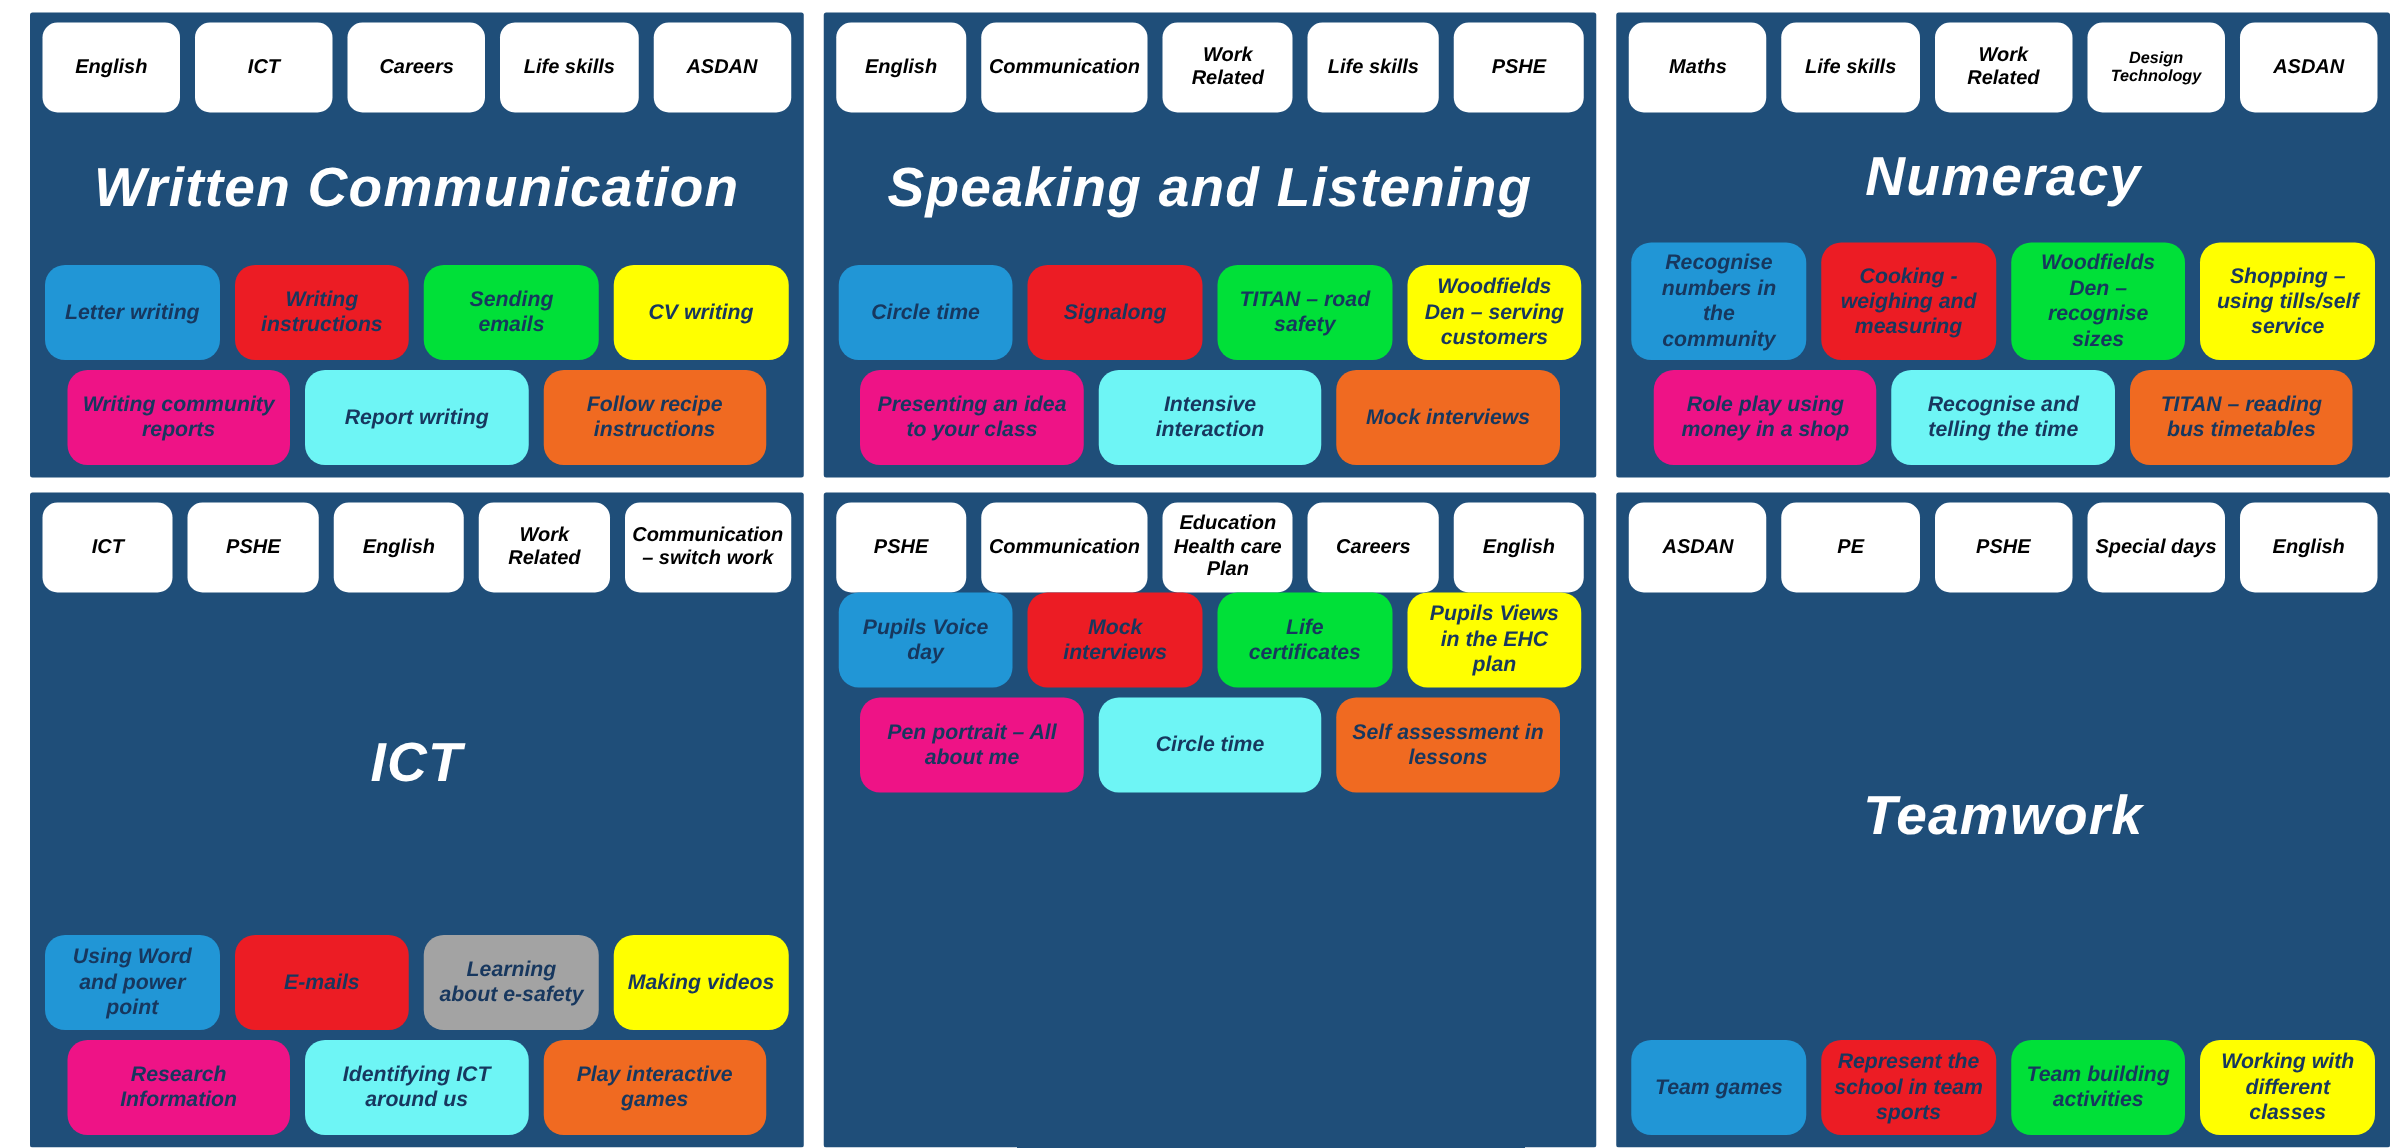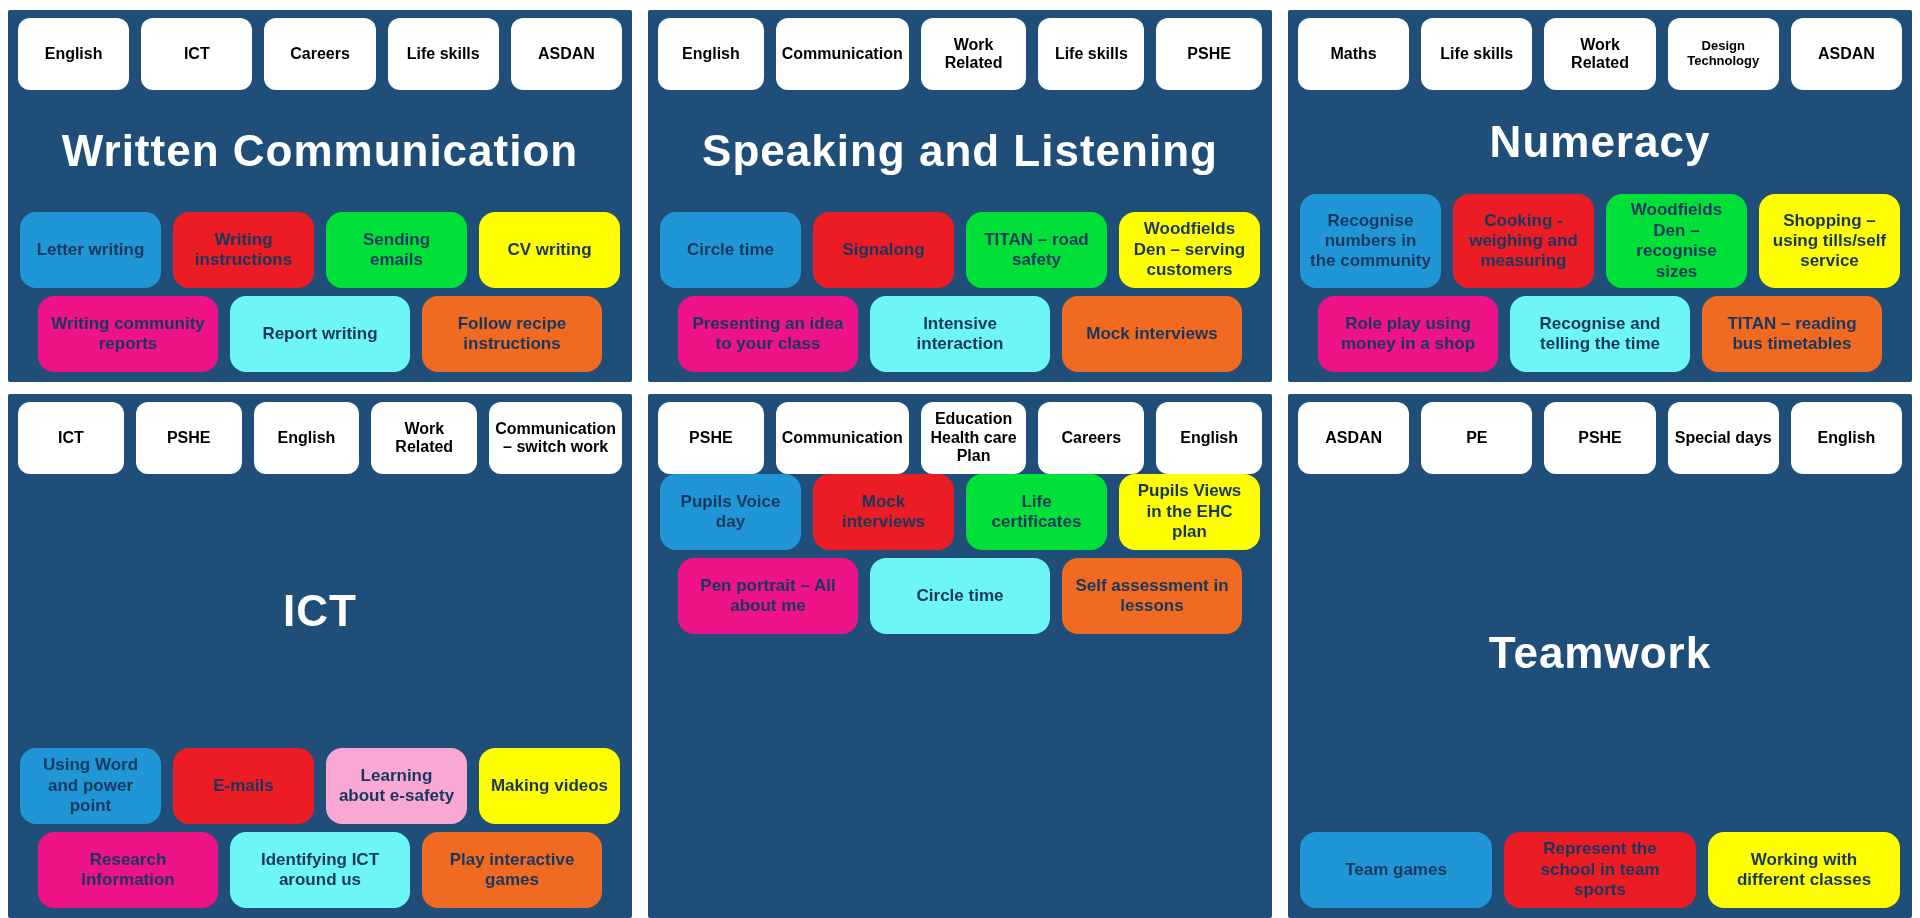--- a/index.html
+++ b/index.html
@@ -8,21 +8,22 @@
     background: #ffffff;
     font-family: "Liberation Sans", sans-serif;
     overflow: hidden;
   }
   .grid {
     display: grid;
     grid-template-columns: repeat(3, 1fr);
     grid-template-rows: 372px 1fr;
     gap: 12px 16px;
     width: 100%; height: 100%;
-    padding: 10px 8px 0 8px;
+    padding: 10px 8px 0 24px;
+    font-style: italic;
   }
   .panel {
     background: #1F4E79;
     display: flex;
     flex-direction: column;
     padding: 8px 10px 10px 10px;
     border-radius: 2px;
   }
   .tags { display: flex; gap: 12px; }
   .tag {
@@ -152,21 +153,21 @@
       <div class="tag">ICT</div>
       <div class="tag">PSHE</div>
       <div class="tag">English</div>
       <div class="tag">Work Related</div>
       <div class="tag small">Communication – switch work</div>
     </div>
     <h1 class="title">ICT</h1>
     <div class="row row1">
       <div class="chip blue" style="background: rgb(33, 150, 214);">Using Word and  power point</div>
       <div class="chip red" style="background: rgb(236, 28, 36);">E-mails</div>
-      <div class="chip green" style="background: #f9a8d4;">Learning about e-safety</div>
+      <div class="chip green" style="background: #a3a3a3;">Learning about e-safety</div>
       <div class="chip yellow" style="background: rgb(255, 255, 0);">Making videos</div>
     </div>
     <div class="row row2">
       <div class="chip pink" style="background: rgb(238, 19, 134);">Research Information</div>
       <div class="chip cyan" style="background: rgb(110, 245, 245);">Identifying ICT around us</div>
       <div class="chip orange" style="background: rgb(240, 106, 33);">Play interactive games</div>
     </div>
   </section>
 
   <section class="panel">
@@ -195,17 +196,18 @@
       <div class="tag">ASDAN</div>
       <div class="tag">PE</div>
       <div class="tag">PSHE</div>
       <div class="tag">Special days</div>
       <div class="tag">English</div>
     </div>
     <h1 class="title">Teamwork</h1>
     <div class="row row1">
       <div class="chip blue" style="background: rgb(33, 150, 214);">Team games</div>
       <div class="chip red" style="background: rgb(236, 28, 36);">Represent the school in team sports</div>
+      <div class="chip green" style="background: rgb(0, 224, 56);">Team building activities</div>
       <div class="chip yellow" style="background: rgb(255, 255, 0);">Working with different classes</div>
     </div>
   </section>
 
 </div>
 
 </body></html>

